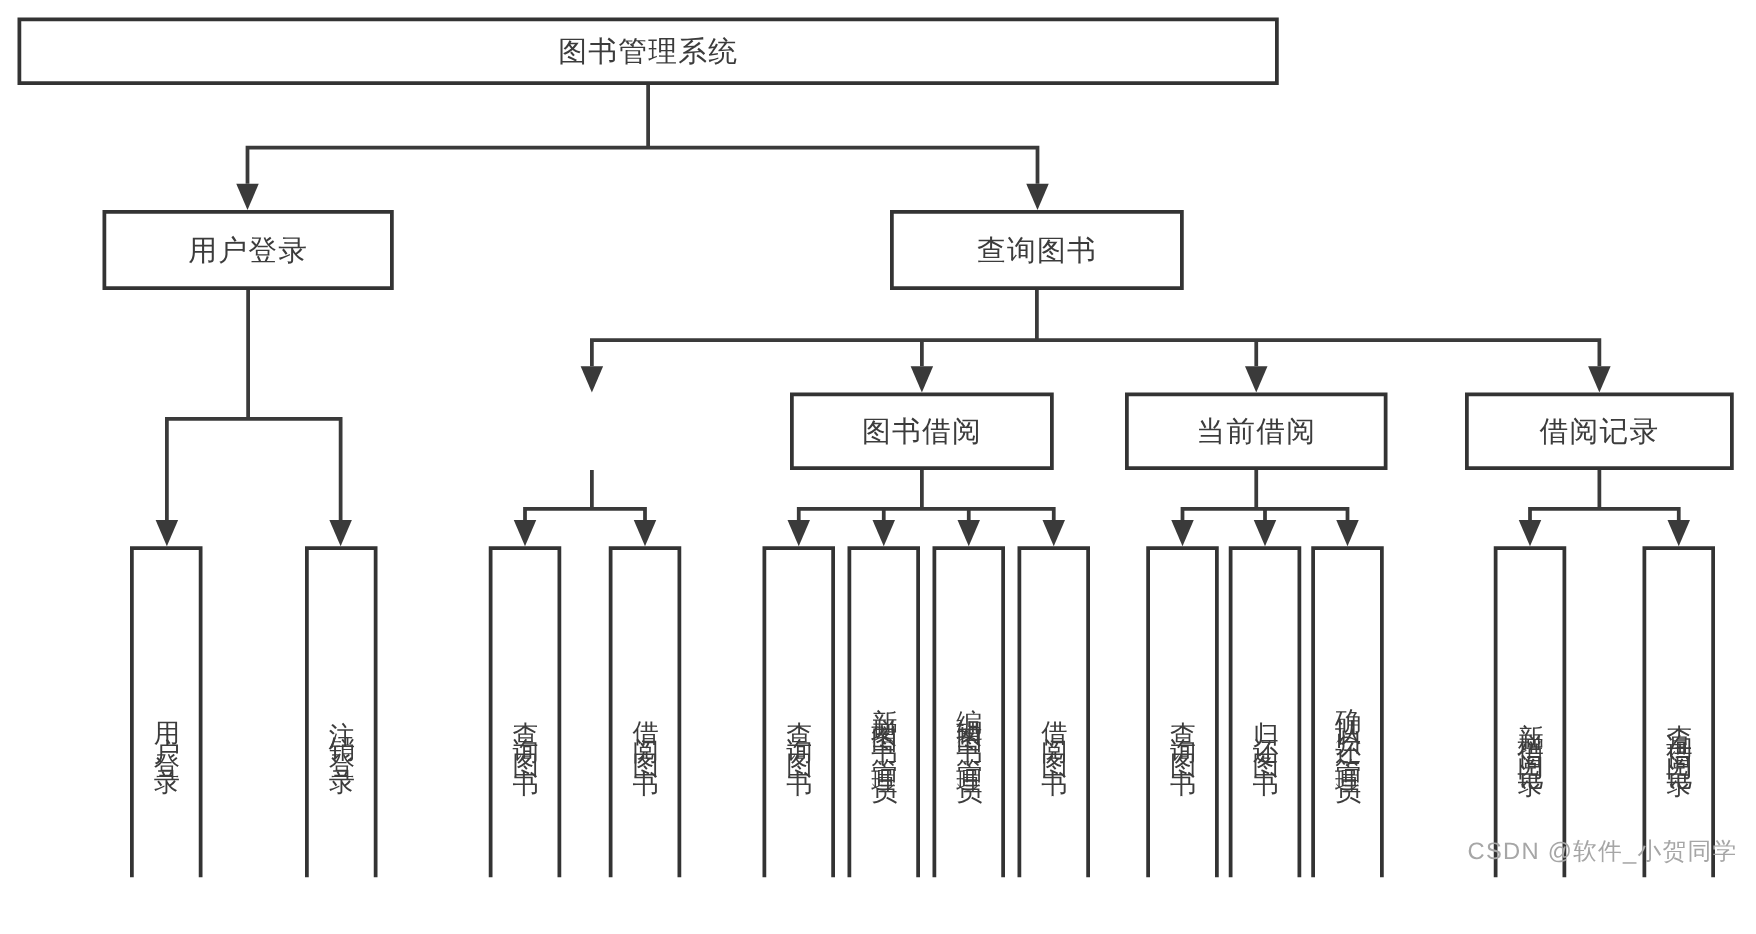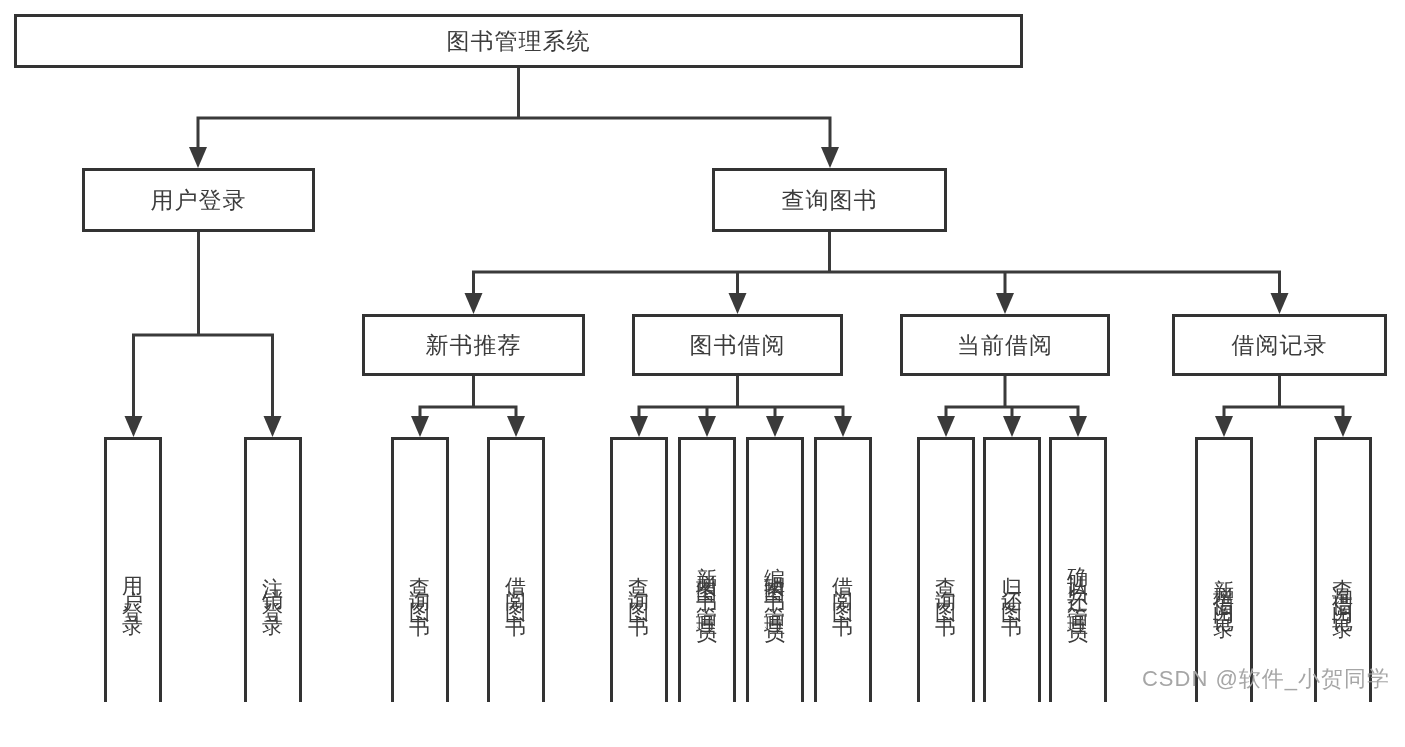--- a/index.html
+++ b/index.html
@@ -18,21 +18,21 @@
   }
   .node.h .lbl { font-size:23px; letter-spacing:1px; white-space:nowrap; }
   .node.v { padding:6px 0; }
   .node.v .lbl {
     writing-mode:vertical-rl; text-orientation:mixed;
     font-size:21px; letter-spacing:13px; line-height:1.1;
   }
   .node.v.long .lbl { letter-spacing:8px; }
   .watermark {
     position:absolute; right:15px; bottom:8px; z-index:5;
-    font-size:22px; color:#a6a6a6; letter-spacing:1px; white-space:nowrap;
+    font-size:19px; color:#a6a6a6; letter-spacing:1px; white-space:nowrap;
   }
 </style>
 </head>
 <body>
 
 <div class="canvas">
 
   <svg class="connectors" width="1405" height="747" viewBox="0 0 1405 747">
     <g>
       <path d="M518.5 68 V118 M198 147 V118 H830 V147"></path>
@@ -80,23 +80,20 @@
     <span class="lbl">图书管理系统</span>
   </div>
 
   <div class="node h" style="left:82px;top:168px;width:233px;height:64px">
     <span class="lbl">用户登录</span>
   </div>
   <div class="node h" style="left:712px;top:168px;width:235px;height:64px">
     <span class="lbl">查询图书</span>
   </div>
 
-  <div class="node h" style="left:362px;top:314px;width:223px;height:62px">
-    <span class="lbl">新书推荐</span>
-  </div>
   <div class="node h" style="left:632px;top:314px;width:211px;height:62px">
     <span class="lbl">图书借阅</span>
   </div>
   <div class="node h" style="left:900px;top:314px;width:210px;height:62px">
     <span class="lbl">当前借阅</span>
   </div>
   <div class="node h" style="left:1172px;top:314px;width:215px;height:62px">
     <span class="lbl">借阅记录</span>
   </div>
 

